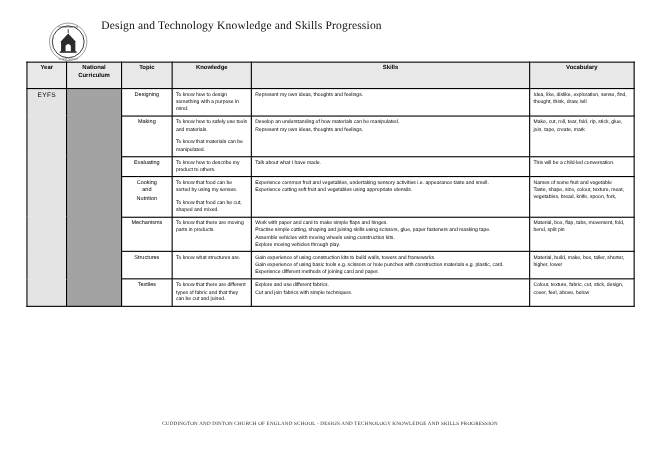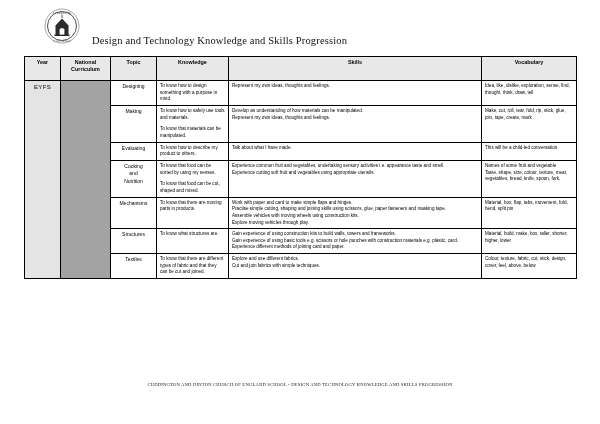--- a/index.html
+++ b/index.html
@@ -12,21 +12,21 @@
     height: 424px;
     font-family: "Liberation Sans", sans-serif;
     color: #000;
     overflow: hidden;
     position: relative;
   }
 
   
   .doc-header {
     display: flex;
-    align-items: flex-end;
+    align-items: flex-start;
     padding: 18px 18px 0 42px;
     height: 46px;
     box-sizing: border-box;
   }
   .crest {
     width: 40px;
     height: 40px;
     flex: 0 0 40px;
     position: relative;
   }

